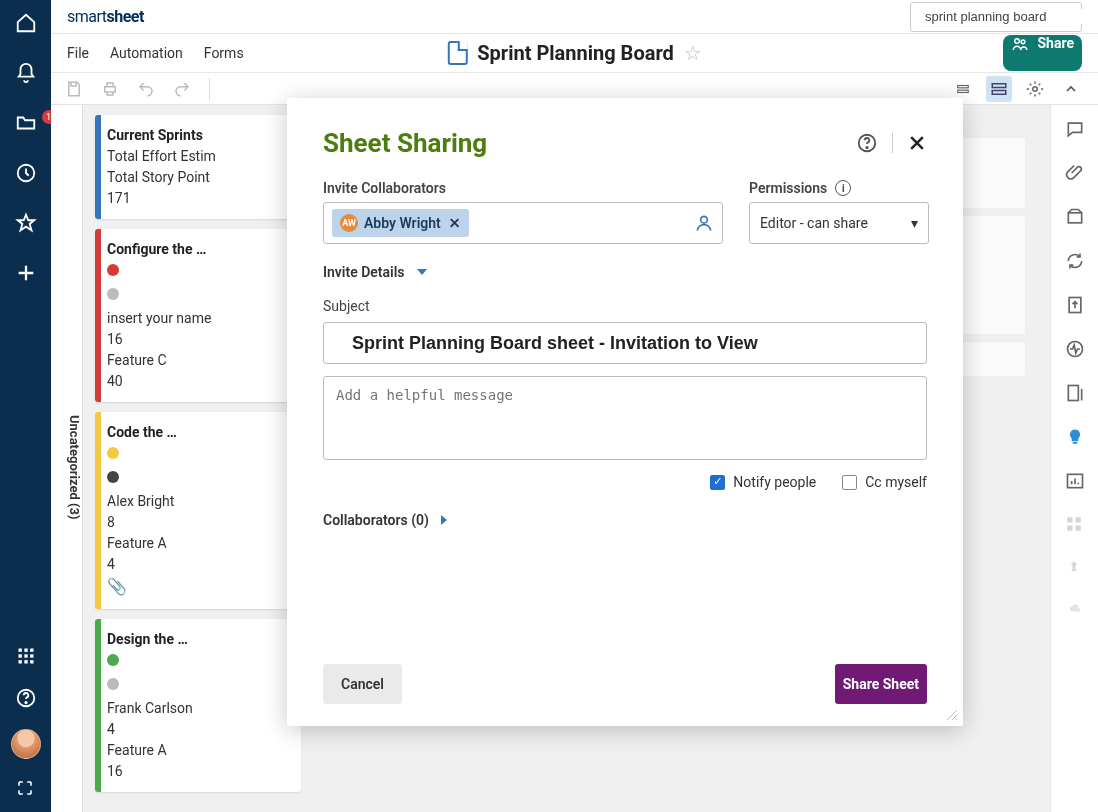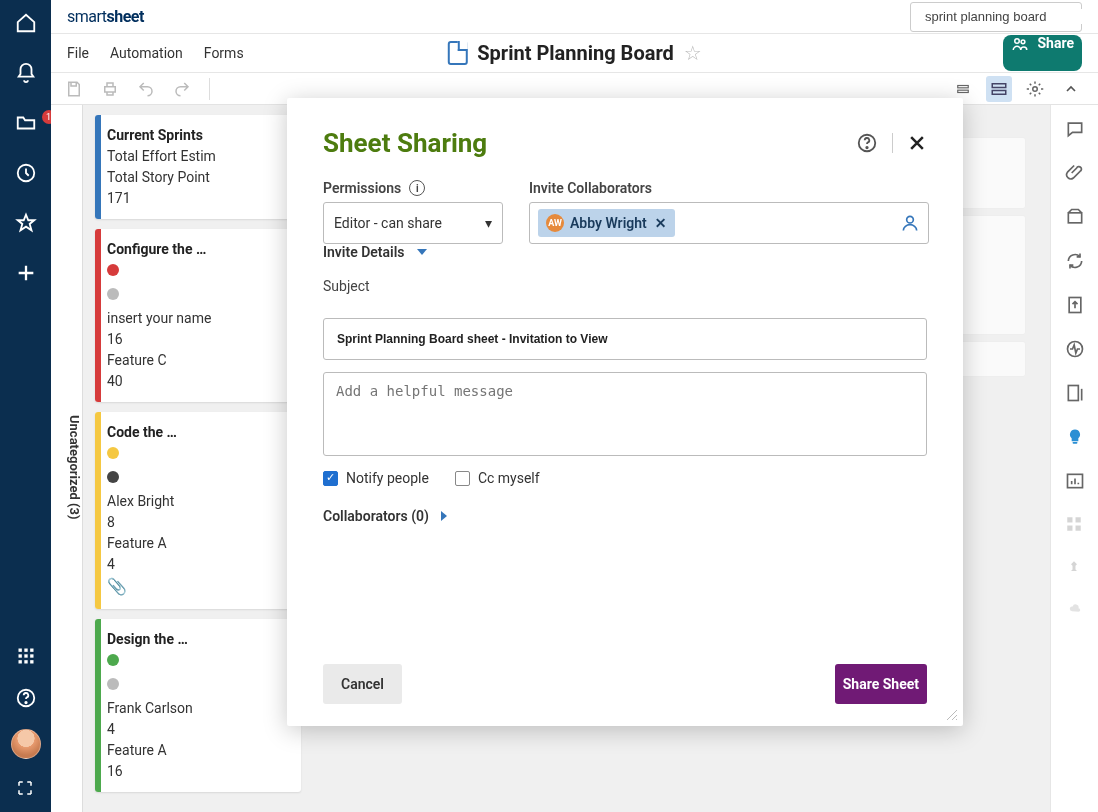--- a/index.html
+++ b/index.html
@@ -78,28 +78,28 @@
   .field-row { display:flex; gap:26px; margin-top:22px; }
   .field { display:flex; flex-direction:column; gap:6px; }
   .label { font-size:14px; font-weight:600; color:#444; display:flex; align-items:center; gap:8px;}
   .info-circle { width:16px; height:16px; border:1.5px solid #555; border-radius:50%; display:inline-flex; align-items:center; justify-content:center; font-size:10px; font-weight:700; }
   .collab-input { width:400px; height:42px; border:1px solid #bbb; border-radius:3px; display:flex; align-items:center; padding:0 8px; gap:6px; }
   .chip { background:#bcd3ea; border-radius:3px; height:28px; display:flex; align-items:center; padding:0 8px; gap:6px; font-weight:600; color:#1a3b5c; }
   .chip .av { width:18px; height:18px; border-radius:50%; background:#e68a3c; color:#fff; font-size:9px; font-weight:700; display:flex; align-items:center; justify-content:center; }
   .chip .x { color:#1a3b5c; cursor:pointer; font-size:14px; margin-left:2px;}
   .person-icon { margin-left:auto; color:#3576ba; font-size:18px; }
   .perm-select { width:180px; height:42px; border:1px solid #bbb; border-radius:3px; padding:0 10px; display:flex; align-items:center; justify-content:space-between; cursor:pointer; color:#333; }
-  .disclosure { font-weight:600; color:#333; display:flex; align-items:center; gap:12px; cursor:pointer;}
+  .disclosure { margin-top:20px; font-weight:600; color:#333; display:flex; align-items:center; gap:12px; cursor:pointer;}
   .tri { width:0; height:0; border-left:5px solid transparent; border-right:5px solid transparent; }
   .tri.down { border-top:6px solid #3576ba; }
   .tri.right { border-top:5px solid transparent; border-bottom:5px solid transparent; border-left:6px solid #3576ba; border-right:none; }
   .subject-label { margin-top:18px; font-size:14px; color:#444; }
-  .subject-input { width:100%; height:42px; border:1px solid #bbb; border-radius:3px; margin-top:24px; padding:0 13px; font-size:12px; font-weight:600; color:#222; }
+  .subject-input { width:100%; height:42px; border:1px solid #bbb; border-radius:3px; margin-top:8px; padding:0 28px; font-size:18px; font-weight:600; color:#222; }
   .msg-area { width:100%; height:84px; border:1px solid #bbb; border-radius:3px; margin-top:12px; padding:10px 12px; font-size:14px; color:#888; resize:none; }
-  .checks { margin-top:14px; display:flex; gap:26px; align-items:center; font-size:14px; color:#333; }
+  .checks { margin-top:14px; display:flex; gap:26px; align-items:center; font-size:14px; color:#333;justify-content:flex-end; }
   .checks label { display:flex; align-items:center; gap:8px; cursor:pointer; }
   .cb { width:15px; height:15px; border:1.5px solid #888; border-radius:2px; display:inline-block; position:relative; }
   .cb.checked { background:#1f6fd0; border-color:#1f6fd0; }
   .cb.checked::after { content:'✓'; color:#fff; font-size:11px; position:absolute; top:-1px; left:2px; }
   .modal-footer { margin-top:auto; display:flex; align-items:center; }
   .btn-cancel { background:#eaeaea; height:40px; padding:0 18px; border-radius:3px; font-weight:600; color:#333; cursor:pointer; display:flex; align-items:center; }
   .btn-share { margin-left:auto; background:#701a75; color:#fff; height:40px; padding:0 8px; border-radius:3px; font-weight:700; cursor:pointer; display:flex; align-items:center; }
   .resize-handle { position:absolute; bottom:4px; right:4px; width:14px; height:14px; color:#bbb; }
   svg { display:block; }
 </style>
@@ -413,46 +413,46 @@
                 <circle cx="12" cy="17" r="0.8" fill="#555"></circle>
               </svg>
             <div class="sep"></div>
             <svg viewBox="0 0 24 24" width="20" height="20" stroke="#222" stroke-width="3">
                 <path d="M5 5l14 14M19 5L5 19"></path>
               </svg>
           </div>
         </div>
 
         <div class="field-row">
-          <div class="field">
-            <div class="label">
-              <span>Permissions</span>
-              <span class="info-circle">i</span>
-            </div>
-            <div class="perm-select">
-              <span>Editor - can share</span>
-              <span>▾</span>
-            </div>
-          </div>
           <div class="field">
             <div class="label">Invite Collaborators</div>
             <div class="collab-input">
               <div class="chip">
                 <div class="av">AW</div>
                 <span>Abby Wright</span>
                 <span class="x">✕</span>
               </div>
               <div class="person-icon">
                 <svg viewBox="0 0 24 24" width="20" height="20" fill="none" stroke="#3576ba" stroke-width="2">
                     <circle cx="12" cy="8" r="4"></circle>
                     <path d="M4 21c0-4 4-7 8-7s8 3 8 7"></path>
                   </svg>
               </div>
             </div>
           </div>
+          <div class="field">
+            <div class="label">
+              <span>Permissions</span>
+              <span class="info-circle">i</span>
+            </div>
+            <div class="perm-select">
+              <span>Editor - can share</span>
+              <span>▾</span>
+            </div>
+          </div>
         </div>
 
         <div class="disclosure">
           <span>Invite Details</span>
           <div class="tri down"></div>
         </div>
 
         <div class="subject-label">Subject</div>
         <input class="subject-input" value="Sprint Planning Board sheet - Invitation to View" style="">
         <textarea class="msg-area" placeholder="Add a helpful message" style=""></textarea>

